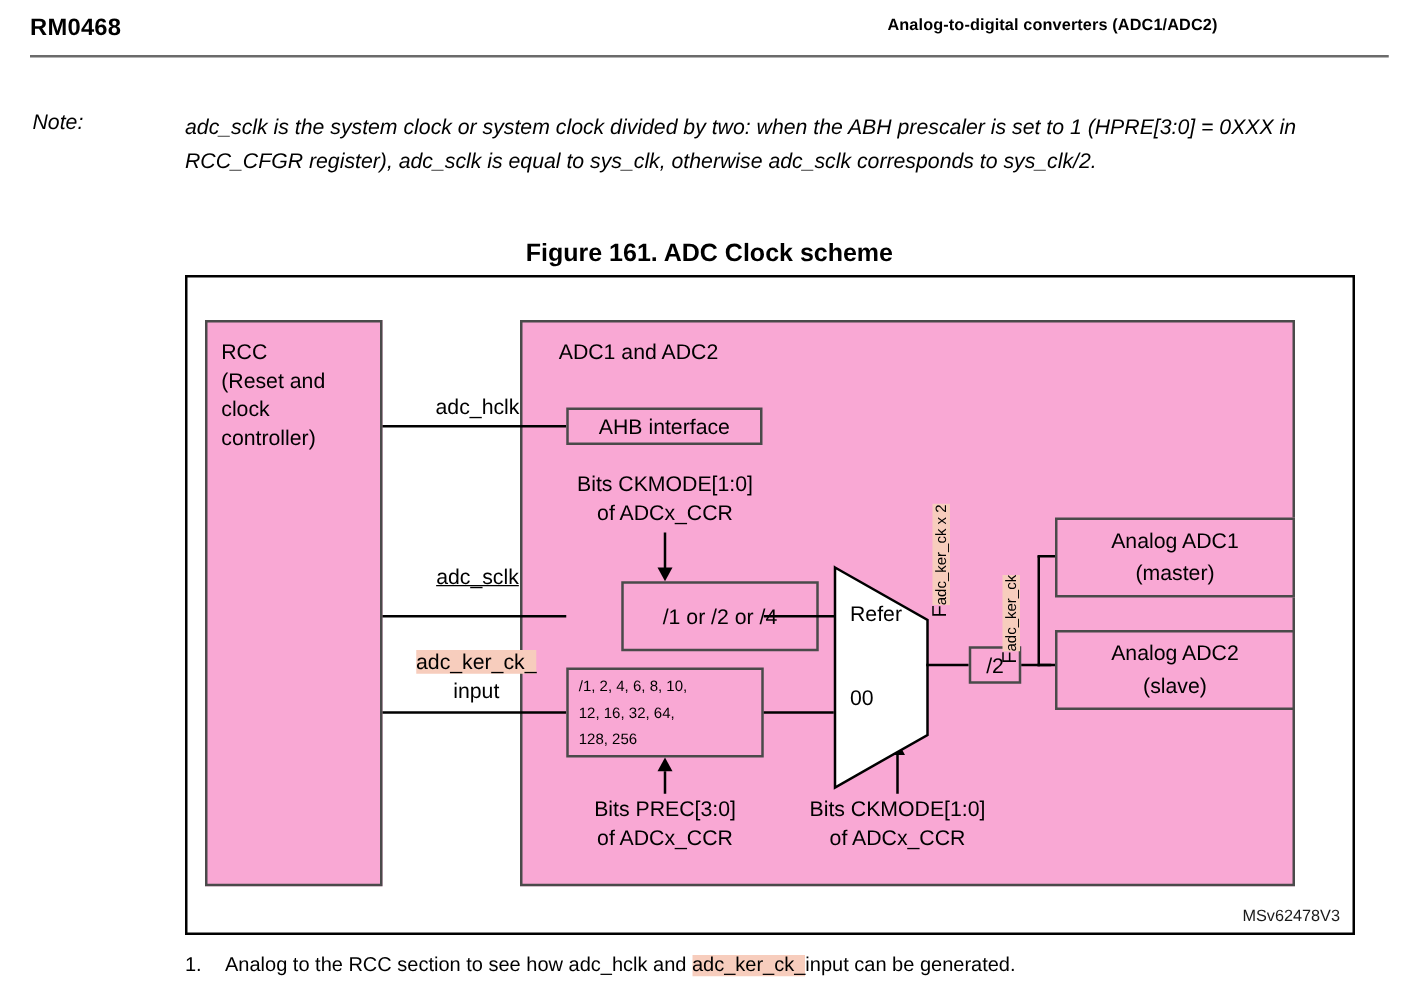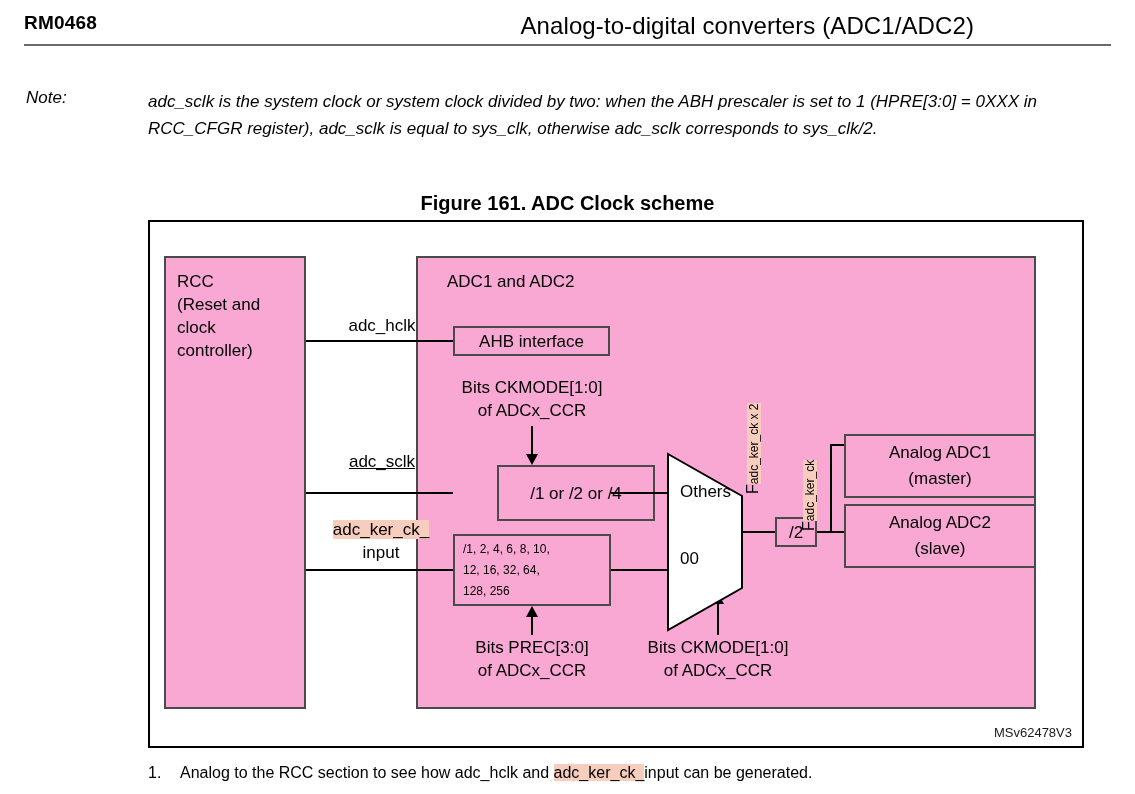--- a/index.html
+++ b/index.html
@@ -13,21 +13,21 @@
   }
   #page { position: relative; width: 998px; height: 794px; }
 
   
   .hdr-left {
     position: absolute; left: 24px; top: 12px;
     font-size: 19px; font-weight: bold; letter-spacing: .2px;
   }
   .hdr-right {
     position: absolute; right: 24px; top: 12px;
-    font-size: 24px; font-weight: normal; letter-spacing: .1px;
+    font-size: 13px; font-weight: bold; letter-spacing: .1px;
   }
   .hdr-rule {
     position: absolute; left: 24px; top: 44px; width: 1087px; height: 2px;
     background: #6b6b6b;
   }
 
   
   .note-label {
     position: absolute; left: 26px; top: 88px;
     font-size: 17px; font-style: italic;
@@ -68,21 +68,21 @@
 
   .adc-box { left: 266px; top: 34px; width: 620px; height: 453px; padding: 12px 0 0 29px; }
   .adc-title { font-size: 17px; }
 
   .ahb-box   { left: 303px; top: 104px; width: 157px; height: 30px; font-size: 17px; }
   .pre1-box  { left: 303px; top: 243px; width: 158px; height: 56px; font-size: 17px; margin-left: 44px; }
   .pre2-box  { left: 303px; top: 312px; width: 158px; height: 72px;
                align-items: flex-start; text-align: left; padding-left: 8px;
                justify-content: center; font-size: 12px; line-height: 21px; }
   .div2-box  { left: 625px; top: 295px; width: 42px; height: 30px; font-size: 17px; }
-  .adc1-box  { left: 694px; top: 192px; width: 192px; height: 64px; font-size: 17px; line-height: 26px; margin-top: 20px; }
+  .adc1-box  { left: 694px; top: 192px; width: 192px; height: 64px; font-size: 17px; line-height: 26px; }
   .adc2-box  { left: 694px; top: 282px; width: 192px; height: 64px; font-size: 17px; line-height: 26px; }
 
   
   .anno {
     position: absolute; font-size: 17px; line-height: 23px;
     text-align: center; white-space: nowrap;
   }
   .sig-hclk   { left: 170px; top: 92px;  width: 124px; }
   .sig-sclk   { left: 170px; top: 228px; width: 124px; text-decoration: underline; }
   .sig-ker    { left: 164px; top: 296px; width: 134px; }
@@ -207,21 +207,21 @@
     <div class="arrow-u" style="left:562px; top:371px;"></div>
 
     <div class="wire wh" style="left:461px; top:270px; width:62px;"></div>
     <div class="wire wh" style="left:461px; top:347px; width:56px;"></div>
 
     <div class="mux">
       <svg width="96" height="180" viewBox="0 0 96 180">
         <polygon points="2,2 76,44 76,136 2,178" fill="#ffffff" stroke="#000000" stroke-width="2"></polygon>
       </svg>
     </div>
-    <div class="anno mux-others">Others</div>
+    <div class="anno mux-others">Refer</div>
     <div class="anno mux-00">00</div>
 
     <div class="wire wh" style="left:591px; top:309px; width:34px;"></div>
     <div class="dbox div2-box">/2</div>
 
     <div class="wire wh" style="left:667px; top:309px; width:24px;"></div>
     <div class="wire wv" style="left:680px; top:223px; height:88px;"></div>
     <div class="wire wh" style="left:680px; top:222px; width:14px;"></div>
     <div class="wire wh" style="left:680px; top:309px; width:14px;"></div>
 

